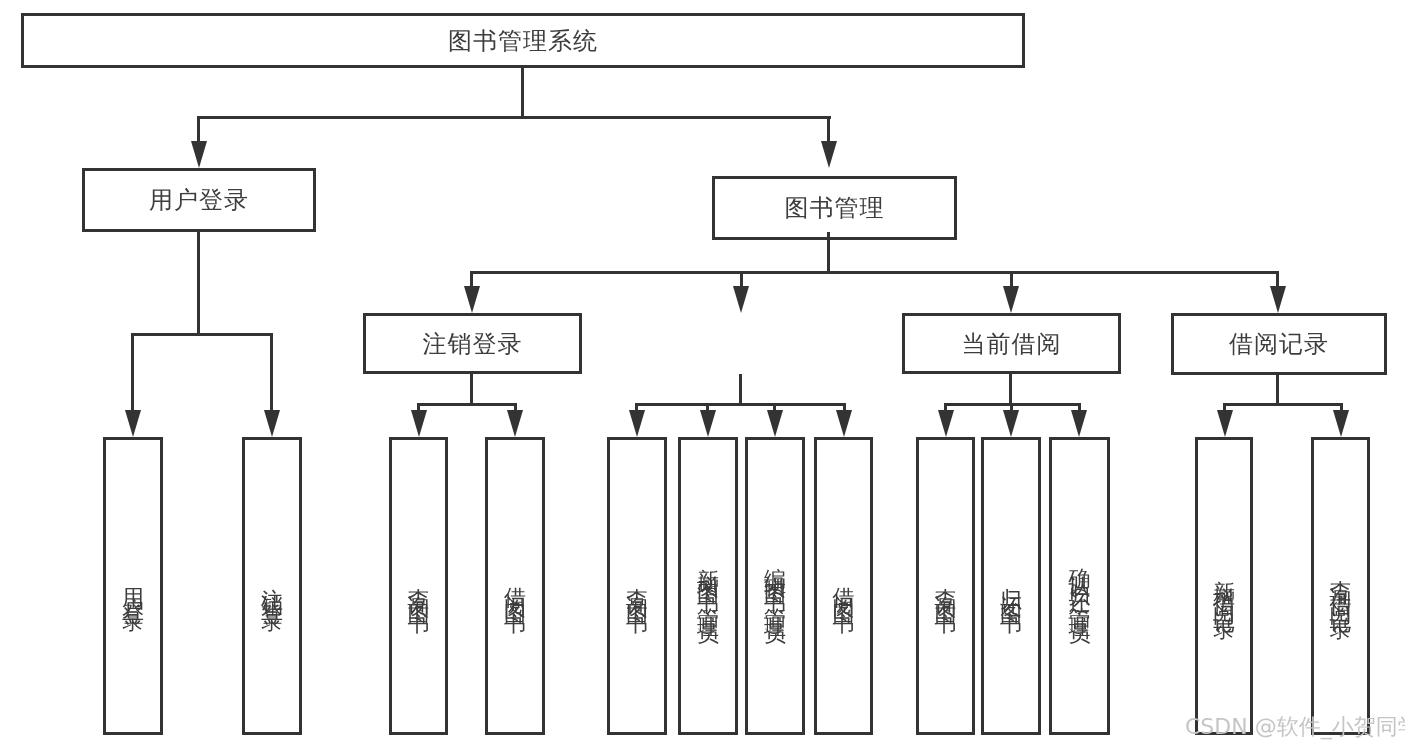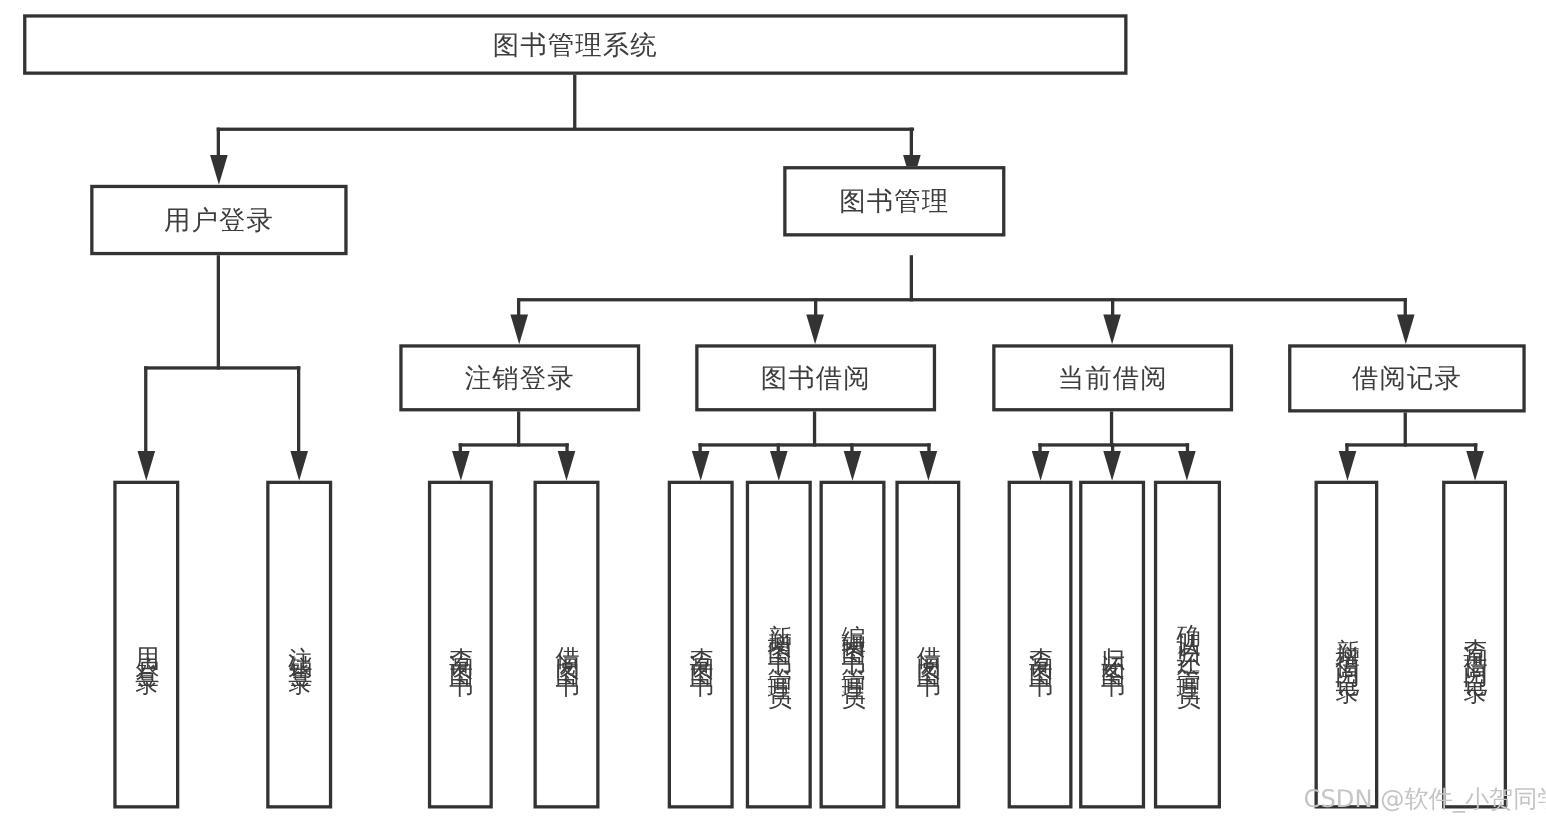--- a/index.html
+++ b/index.html
@@ -58,42 +58,41 @@
   <div class="box h-label" style="left:21px;top:13px;width:1004px;height:55px;">图书管理系统</div>
 
   <div class="vline" style="left:521px;top:68px;height:50px;"></div>
   <div class="hline" style="left:197px;top:116px;width:634px;"></div>
   <div class="vline" style="left:197px;top:116px;height:28px;"></div>
   <div class="arrow" style="left:191px;top:141px;"></div>
   <div class="vline" style="left:827px;top:116px;height:28px;"></div>
   <div class="arrow" style="left:821px;top:141px;"></div>
 
   <div class="box h-label" style="left:82px;top:168px;width:234px;height:64px;">用户登录</div>
-  <div class="box h-label" style="left:712px;top:151px;width:202px;height:64px;">图书管理</div>
+  <div class="box h-label" style="left:712px;top:176px;width:245px;height:64px;">图书管理</div>
 
   <div class="vline" style="left:197px;top:232px;height:104px;"></div>
   <div class="hline" style="left:131px;top:333px;width:142px;"></div>
   <div class="vline" style="left:131px;top:333px;height:80px;"></div>
   <div class="arrow" style="left:125px;top:410px;"></div>
   <div class="vline" style="left:270px;top:333px;height:80px;"></div>
   <div class="arrow" style="left:264px;top:410px;"></div>
 
   <div class="vline" style="left:827px;top:232px;height:42px;"></div>
   <div class="hline" style="left:470px;top:271px;width:809px;"></div>
   <div class="vline" style="left:470px;top:271px;height:18px;"></div>
   <div class="arrow" style="left:464px;top:286px;"></div>
   <div class="vline" style="left:740px;top:271px;height:18px;"></div>
   <div class="arrow" style="left:733px;top:286px;"></div>
   <div class="vline" style="left:1010px;top:271px;height:18px;"></div>
   <div class="arrow" style="left:1003px;top:286px;"></div>
   <div class="vline" style="left:1276px;top:271px;height:18px;"></div>
   <div class="arrow" style="left:1270px;top:286px;"></div>
 
   <div class="box h-label" style="left:363px;top:313px;width:219px;height:61px;">注销登录</div>
-  <div class="box h-label" style="left:632px;top:313px;width:219px;height:61px;">图书借阅</div>
   <div class="box h-label" style="left:902px;top:313px;width:219px;height:61px;">当前借阅</div>
   <div class="box h-label" style="left:1171px;top:313px;width:216px;height:62px;">借阅记录</div>
 
   <div class="vline" style="left:470px;top:374px;height:32px;"></div>
   <div class="hline" style="left:417px;top:403px;width:100px;"></div>
   <div class="vline" style="left:417px;top:403px;height:10px;"></div>
   <div class="arrow" style="left:411px;top:410px;"></div>
   <div class="vline" style="left:514px;top:403px;height:10px;"></div>
   <div class="arrow" style="left:507px;top:410px;"></div>
 

